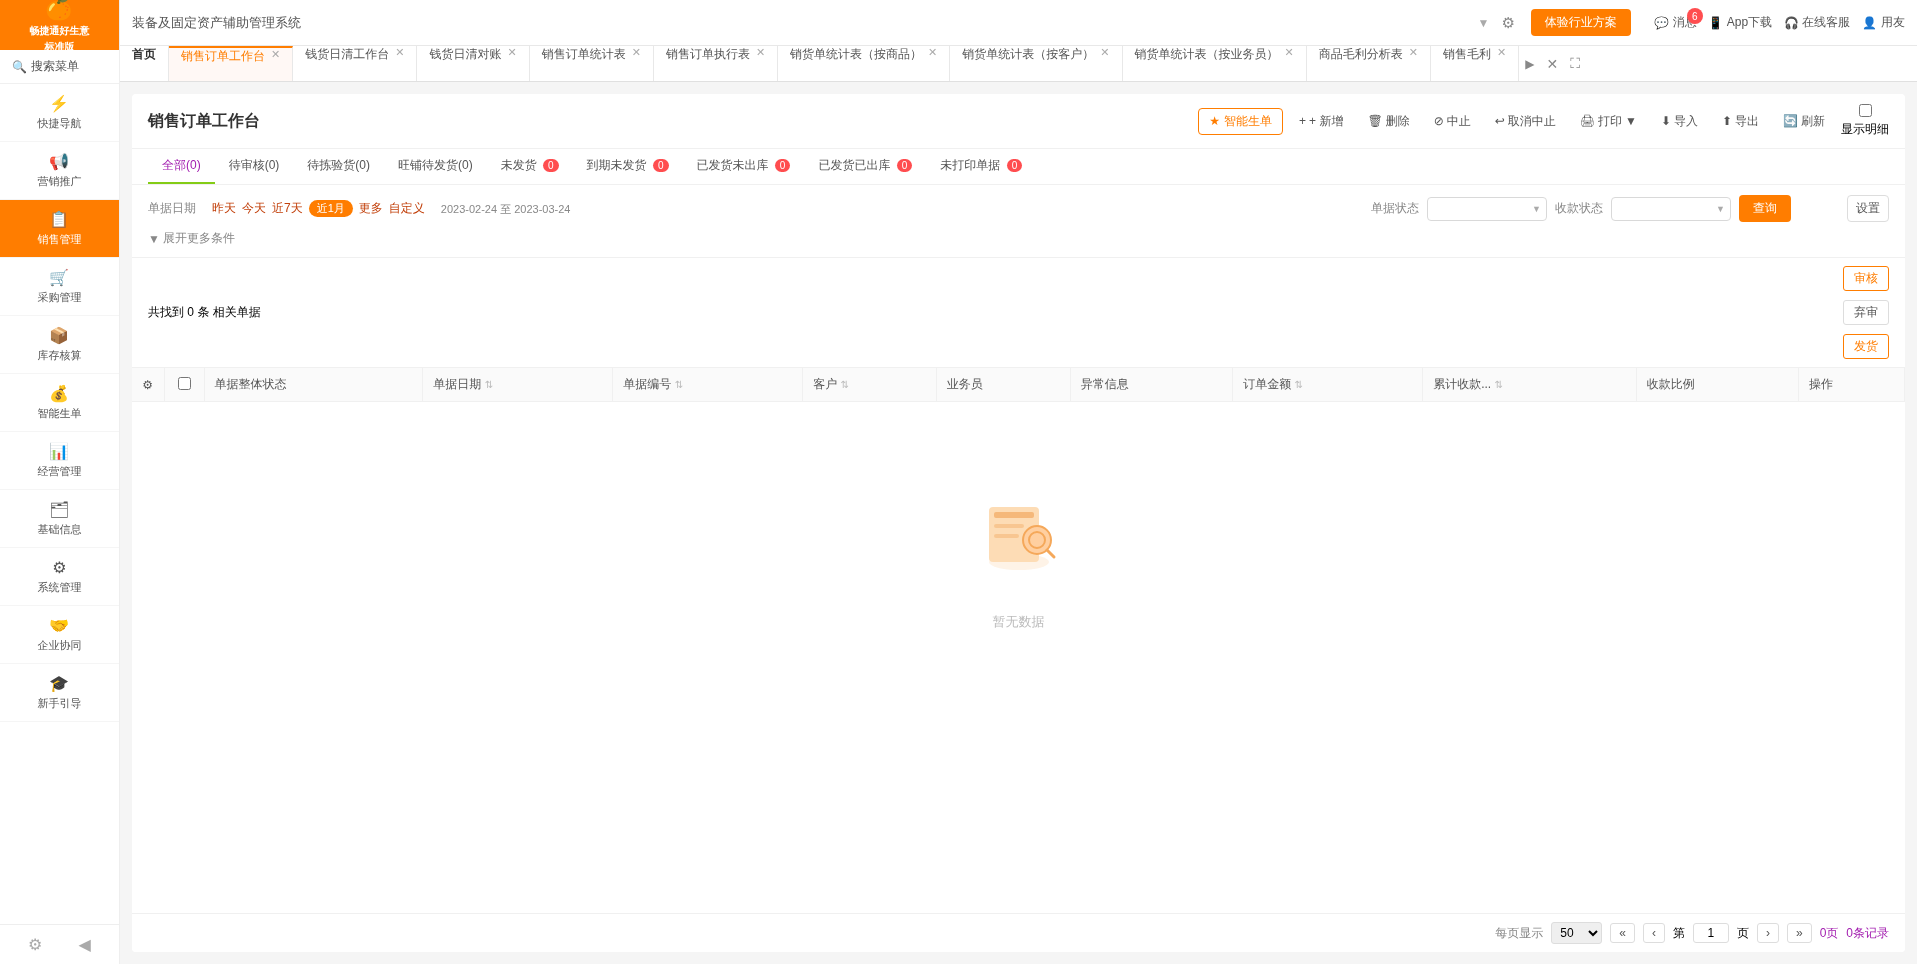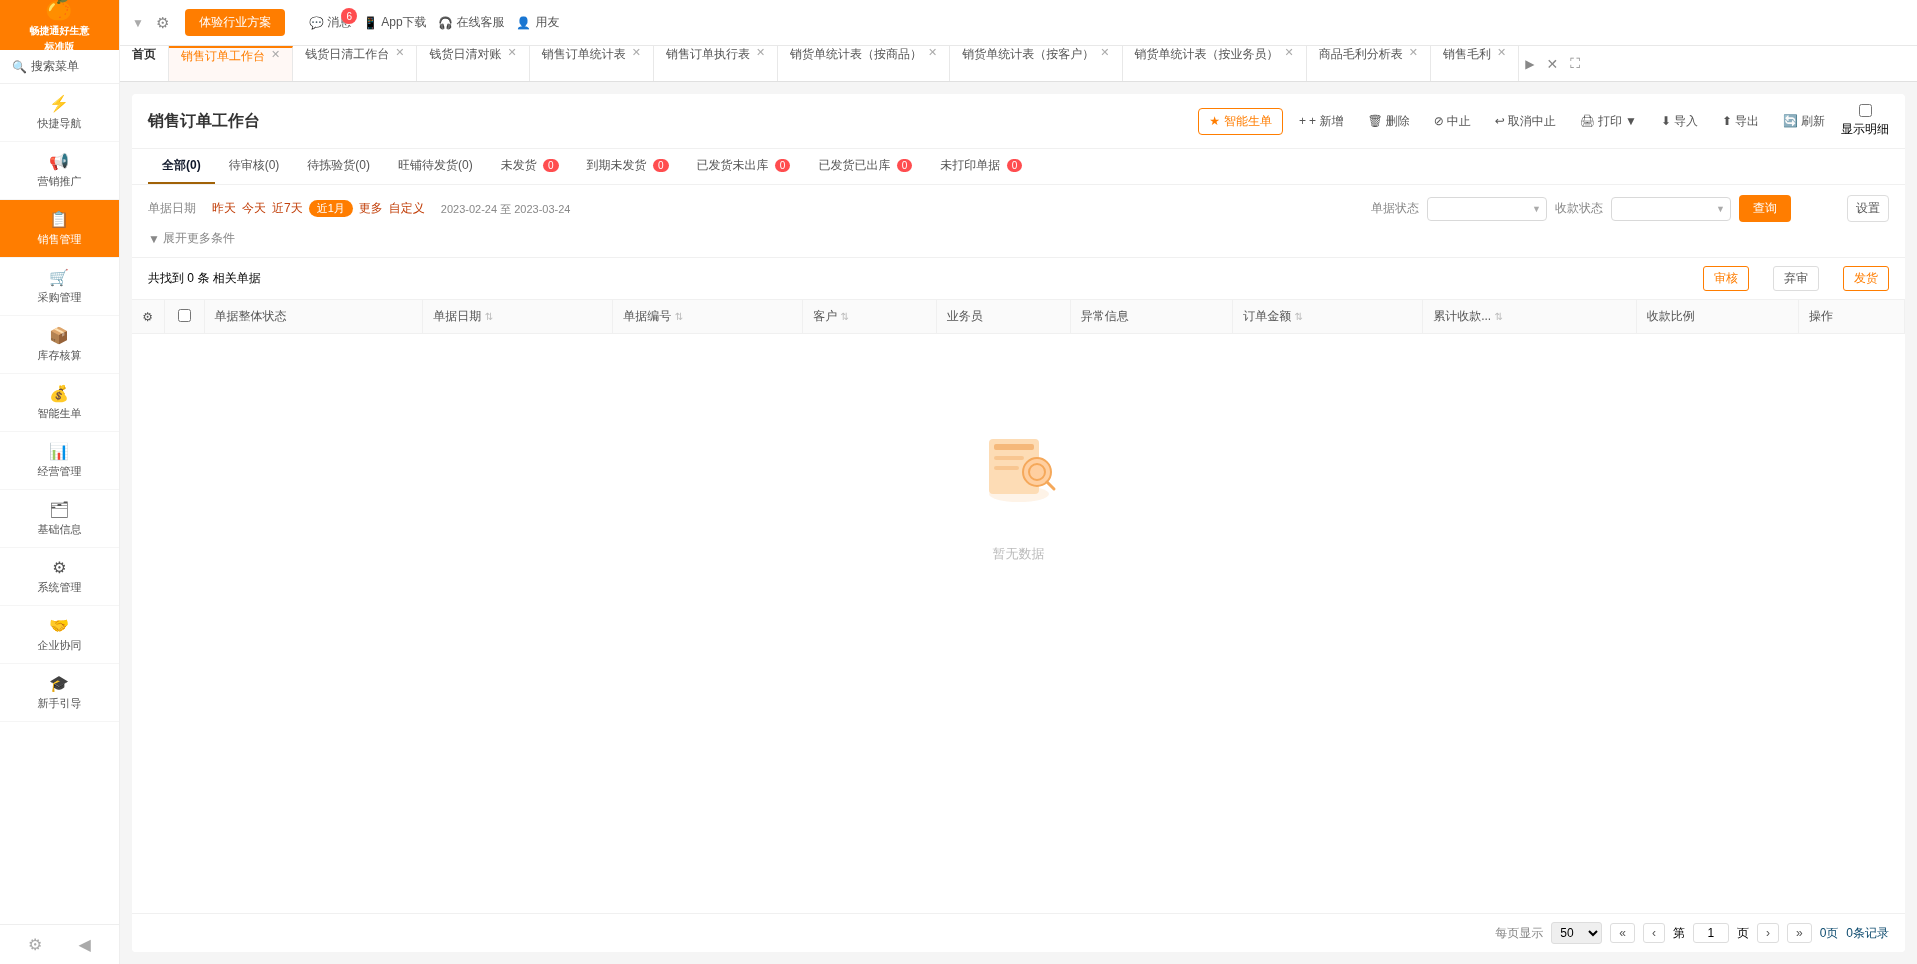--- a/index.html
+++ b/index.html
@@ -104,21 +104,21 @@
 
     
     .sub-tabs {
       background: #fff; display: flex; align-items: center; border-bottom: 1px solid #f0f0f0;
       padding: 0 16px;
     }
     .sub-tab {
       padding: 8px 14px; cursor: pointer; color: #555; border-bottom: 2px solid transparent;
       white-space: nowrap; font-size: 12px;
     }
-    .sub-tab.active { color: #0f172a; border-bottom: 2px solid #a16207; font-weight: bold; }
+    .sub-tab.active { color: #a21caf; border-bottom: 2px solid #84cc16; font-weight: normal; }
     .sub-tab .badge-red { background: #ff4d4f; color: #fff; border-radius: 8px; padding: 1px 5px; font-size: 10px; margin-left: 3px; }
 
     
     .filter-bar {
       background: #fff; padding: 10px 16px; border-bottom: 1px solid #f0f0f0;
       display: flex; flex-direction: column; gap: 8px;
     }
     .filter-row { display: flex; align-items: center; gap: 16px; flex-wrap: wrap; }
     .filter-label { color: #888; white-space: nowrap; }
     .filter-date-options { display: flex; align-items: center; gap: 6px; }
@@ -132,21 +132,21 @@
     .filter-select-wrap { position: relative; display: inline-block; }
     .filter-select-wrap::after { content: '▼'; position: absolute; right: 6px; top: 50%; transform: translateY(-50%); font-size: 9px; color: #aaa; pointer-events: none; }
     .filter-expand { color: #888; cursor: pointer; display: flex; align-items: center; gap: 3px; font-size: 12px; }
 
     
     .table-wrap { flex: 1; background: #fff; overflow: auto; }
     .table-toolbar {
       display: flex; align-items: center; justify-content: space-between;
       padding: 8px 16px; border-bottom: 1px solid #f0f0f0;
     }
-    .table-batch-btns { display: flex; gap: 24px; }
+    .table-batch-btns { display: flex; gap: 9px; flex-direction: column; }
     .batch-btn { background: none; border: 1px solid #ddd; border-radius: 3px; padding: 3px 10px; cursor: pointer; color: #555; font-size: 12px; }
     .batch-btn.orange { border-color: #ff7d00; color: #ff7d00; }
     table { width: 100%; border-collapse: collapse; }
     th {
       background: #fafafa; border-bottom: 1px solid #f0f0f0; border-right: 1px solid #f0f0f0;
       padding: 8px 10px; text-align: left; color: #555; font-weight: normal; white-space: nowrap;
     }
     th .sort-icon { color: #bbb; font-size: 10px; }
     .th-check { width: 40px; text-align: center; }
     .th-setting { width: 32px; text-align: center; }
@@ -162,21 +162,21 @@
     
     .pagination {
       background: #fff; border-top: 1px solid #f0f0f0;
       display: flex; align-items: center; justify-content: flex-end;
       padding: 8px 16px; gap: 8px;
     }
     .page-size-label { color: #888; }
     .page-size-select { border: 1px solid #ddd; border-radius: 3px; padding: 2px 4px; }
     .page-btn { border: 1px solid #ddd; background: #fff; border-radius: 3px; padding: 2px 8px; cursor: pointer; color: #555; }
     .page-input { border: 1px solid #ddd; border-radius: 3px; padding: 2px 4px; width: 36px; text-align: center; }
-    .page-info { color: #0c4a6e; }
+    .page-info { color: #a21caf; }
   </style>
 </head>
 <body>
 
 <div id="sidebar">
   <div id="sidebar-logo">
     <span class="logo-icon">🍊</span>
     <span class="logo-text">畅捷通好生意</span>
     <span class="logo-text">标准版</span>
   </div>
@@ -232,20 +232,21 @@
 
   <div class="sidebar-bottom">
     <span title="设置">⚙</span>
     <span title="收起">◀</span>
   </div>
 </div>
 
 <div id="main">
 
   <div id="topbar">
+    <span style="color:#555;font-size:13px;flex:1;">装备及固定资产辅助管理系统</span>
     <span style="color:#aaa;margin-right:4px;">▼</span>
     <span style="font-size:15px;color:#888;margin-right:8px;">⚙</span>
     <button class="topbar-btn">体验行业方案</button>
 
     <div class="topbar-right" style="margin-left:16px;">
       <div class="msg-btn" style="position:relative;">
         <span>💬</span>
         <span>消息</span>
         <span class="badge">6</span>
       </div>

